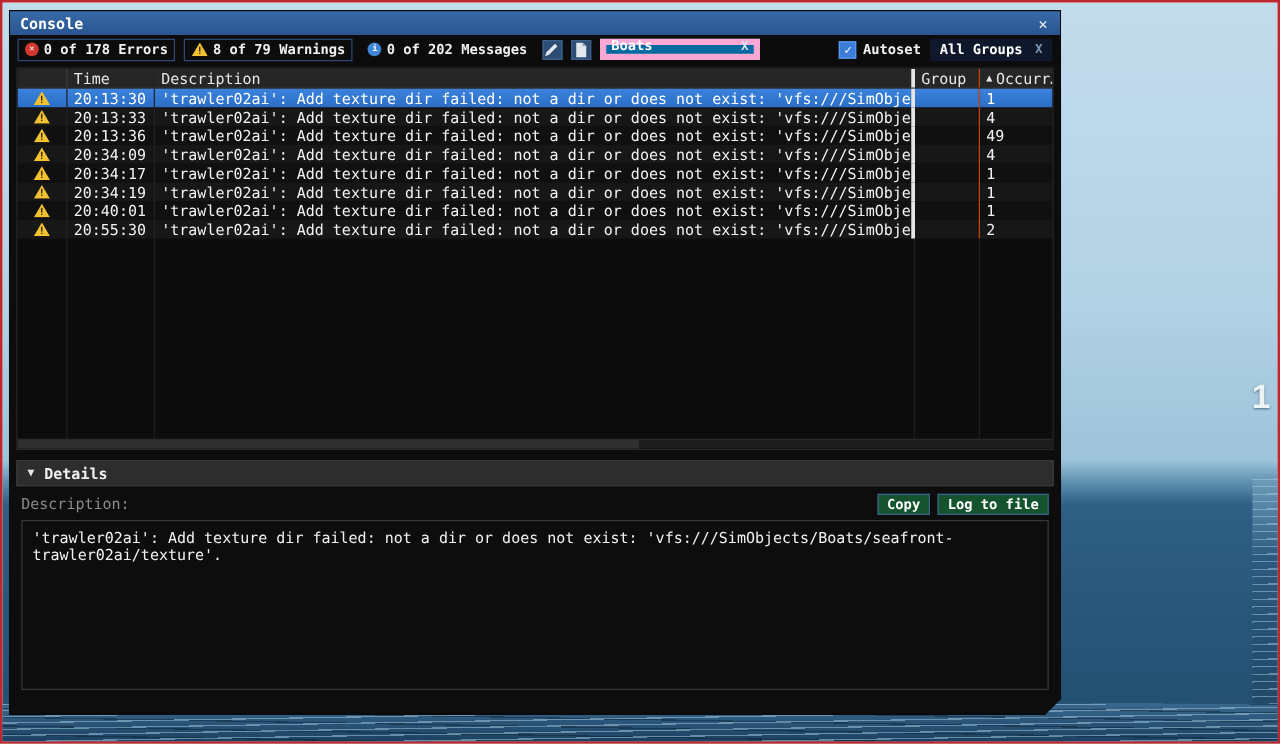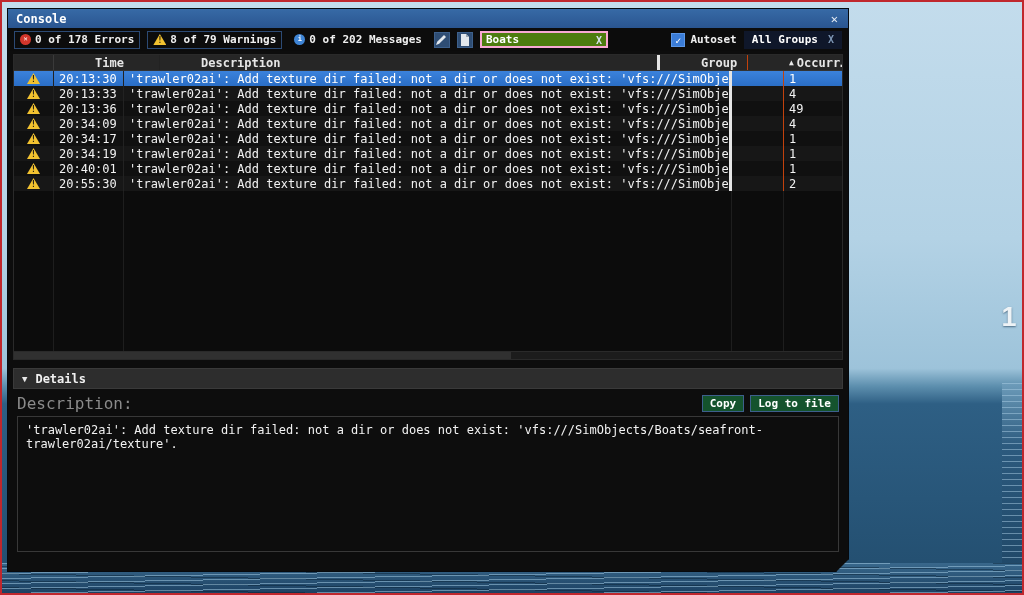--- a/index.html
+++ b/index.html
@@ -65,21 +65,21 @@
     width:13px; height:11px; flex:0 0 13px; background:#f2c230;
     clip-path:polygon(50% 0,100% 100%,0 100%);
     color:#141414; font-size:8px; font-weight:bold; text-align:center; line-height:14px;
   }
   .tool-icon-btn {
     width:16px; height:16px; background:#2e4d74; border:1px solid #3d608c;
     display:flex; align-items:center; justify-content:center;
   }
   .search-box {
     display:flex; align-items:flex-end; width:128px; height:17px;
-    background:#4d7c0f; border:2px solid #f9a8d4; padding:0 4px; gap:4px;
+    background:#0369a1; border:5px solid #f9a8d4; padding:0 4px; gap:4px;
   }
   .search-box input {
     flex:1; min-width:0; background:transparent; border:none; outline:none;
     color:#fff; font:bold 11px "DejaVu Sans Mono",monospace;
   }
   .search-box .clear { color:#d9e4ef; font-size:10px; }
   .toolbar .spacer { flex:1; }
   .autoset { display:flex; align-items:center; gap:5px; }
   .checkbox {
     width:14px; height:14px; background:#3b7dd8; border:1px solid #5b97e8;
@@ -90,21 +90,21 @@
     background:#0f172a; padding:0 8px; color:#fff;
   }
   .groups-btn .gclear { color:#7e97b5; font-size:10px; }
 
   
   .table {
     flex:0 0 306px; margin:3px 5px 0 5px; display:flex; flex-direction:column;
     background:#0b0b0b; border:1px solid #2a2a2a; overflow:hidden; font-size:12px;
   }
   .tr { display:flex; align-items:center; height:15px; flex:0 0 15px; color:#f2f2f2; }
-  .thead { background:#262626; color:#e6e6e6; font-weight:bold; border-bottom:1px solid #333; height:16px; flex:0 0 16px;gap:36px; }
+  .thead { background:#262626; color:#e6e6e6; font-weight:normal; border-bottom:1px solid #333; height:16px; flex:0 0 16px; }
   .td, .th { padding:0 5px; white-space:nowrap; overflow:hidden; height:100%; display:flex; align-items:center; }
   .col-icon { width:40px; flex:0 0 40px; justify-content:center; border-right:1px solid #222; }
   .col-time { width:70px; flex:0 0 70px; border-right:1px solid #222; }
   .col-desc { flex:1 1 auto; min-width:0; border-right:3px solid #e5e5e5; }
   .col-group { width:52px; flex:0 0 52px; border-right:1px solid #c2410c; }
   .col-occ  { width:58px; flex:0 0 58px; }
   .thead .col-icon { border-right:1px solid #3a3a3a; }
   .tbody .tr:nth-child(even) { background:#171717; }
   .tbody .tr:nth-child(odd)  { background:#101010; }
   .tbody .tr.selected { background:linear-gradient(180deg,#3b82dc,#2a6ec6); color:#ffffff; }
@@ -121,21 +121,21 @@
 
   
   .details-header {
     flex:0 0 21px; margin:8px 5px 0 5px; background:#2d2d2d; border:1px solid #3a3a3a;
     display:flex; align-items:center; gap:8px; padding:0 8px;
     color:#f0f0f0; font-size:12px; font-weight:bold;
   }
   .details-header .tri { font-size:9px; color:#e8e8e8; }
   .details-body { flex:1; margin:0 5px; display:flex; flex-direction:column; padding-top:4px; }
   .details-top { display:flex; align-items:center; height:20px; flex:0 0 20px; padding:0 4px; gap:6px; }
-  .desc-label { flex:1; color:#8b8b8b; font-size:16px; }
+  .desc-label { flex:1; color:#8b8b8b; font-size:12px; }
   .mini-btn {
     background:#14532d; border:1px solid #3d608c; color:#fff;
     font:bold 11px "DejaVu Sans Mono",monospace; height:17px; padding:0 7px;
     display:flex; align-items:center;
   }
   .desc-box {
     flex:0 0 136px; margin:3px 4px 0 4px; background:#0d0d0d; border:1px solid #383838;
     color:#f2f2f2; font-size:12px; padding:6px 8px; white-space:pre-wrap; overflow:hidden;
   }
 

